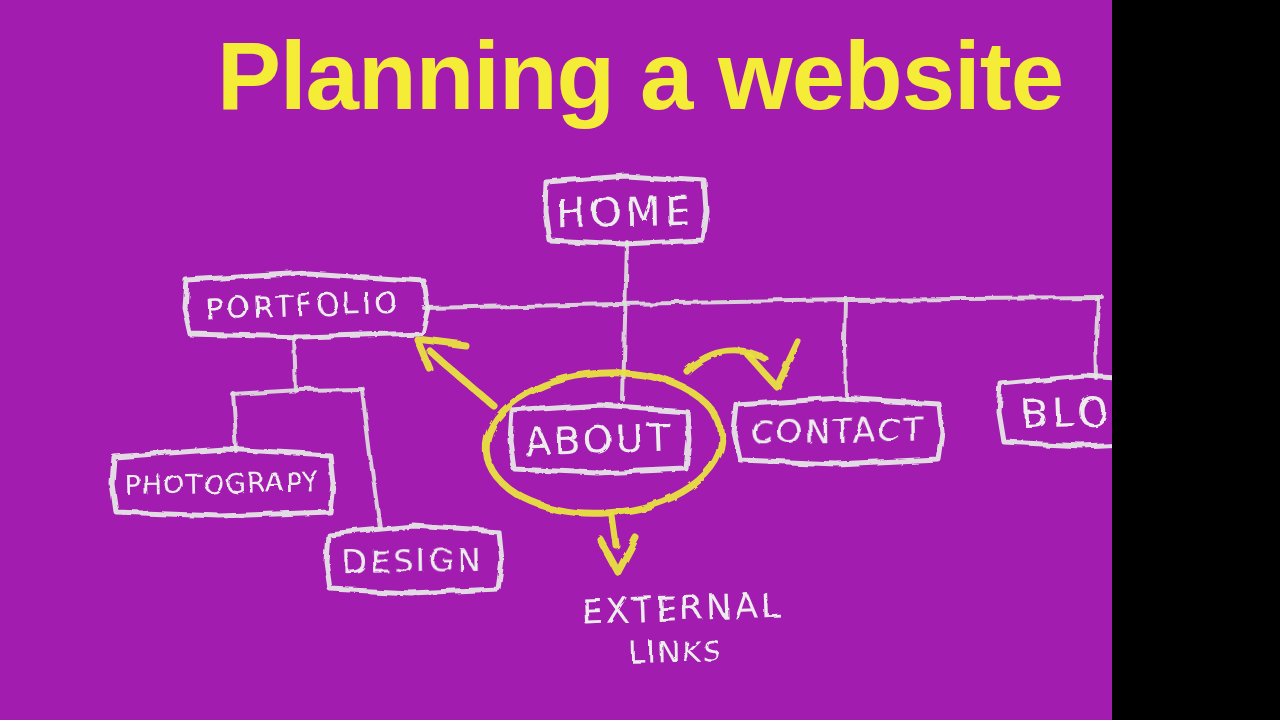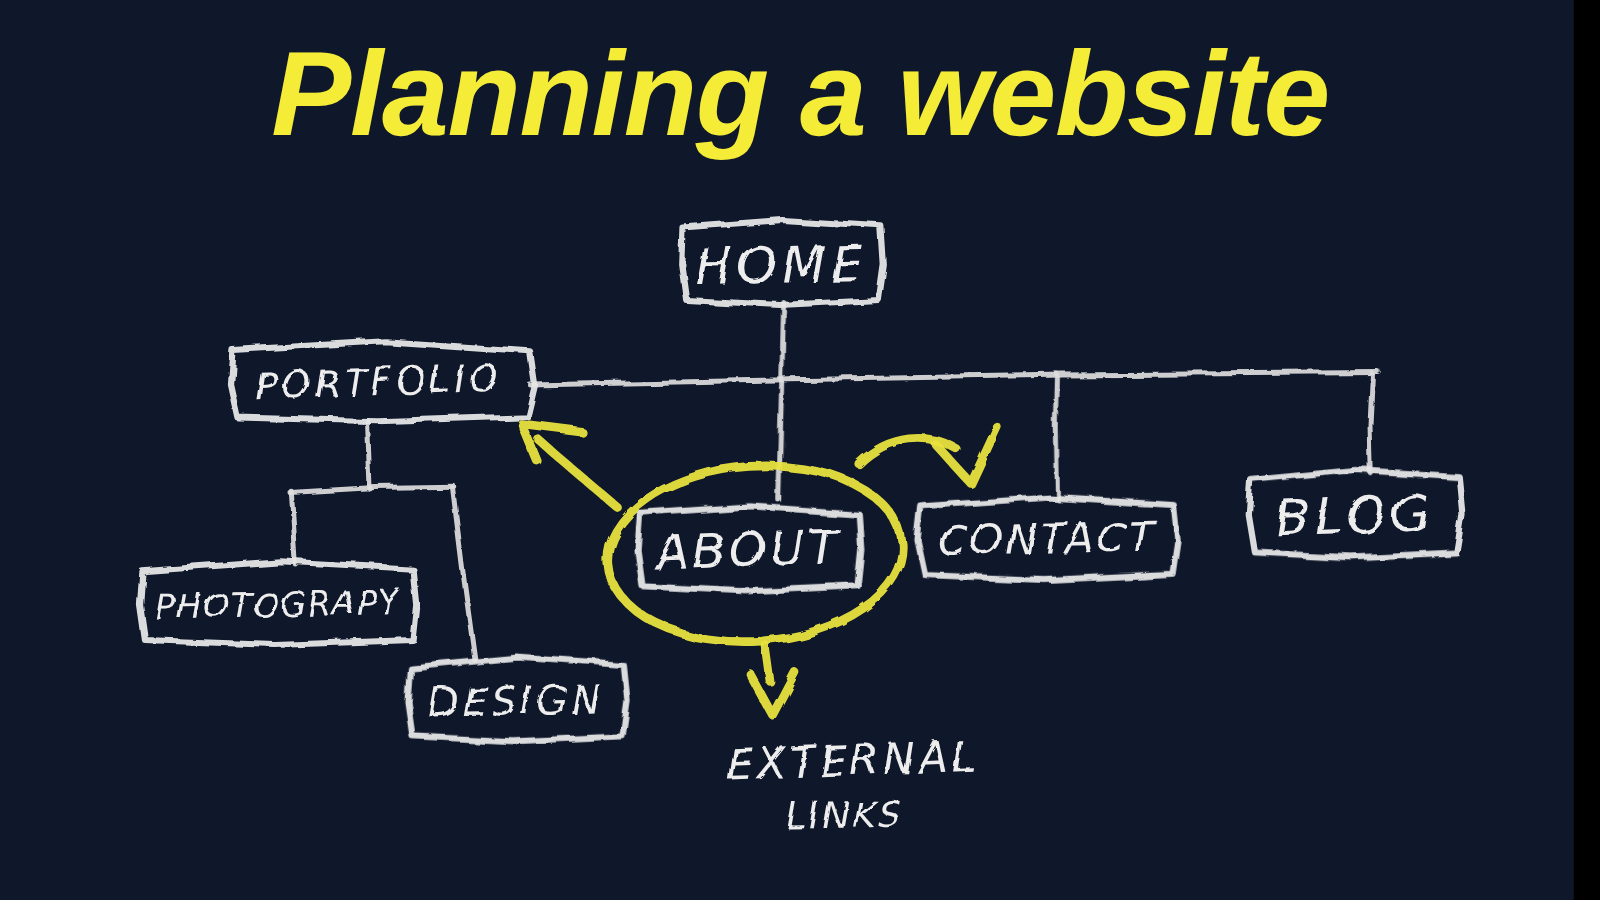--- a/index.html
+++ b/index.html
@@ -2,26 +2,25 @@
 <html><head>
 <meta charset="utf-8">
 <style>
   html, body {
     margin: 0;
     padding: 0;
     background: #000000;
   }
   #stage {
     position: relative;
-    width: 1259px;
+    width: 1112px;
     height: 720px;
-    background: #0f172a;
+    background: #a21caf;
     overflow: hidden;
     font-family: "DejaVu Sans", sans-serif;
-    font-style: italic;
   }
   #title {
     position: absolute;
     top: 28px;
     left: 0;
     width: 1280px;
     text-align: center;
     font-family: "Liberation Sans", sans-serif;
     font-weight: bold;
     font-size: 96px;

